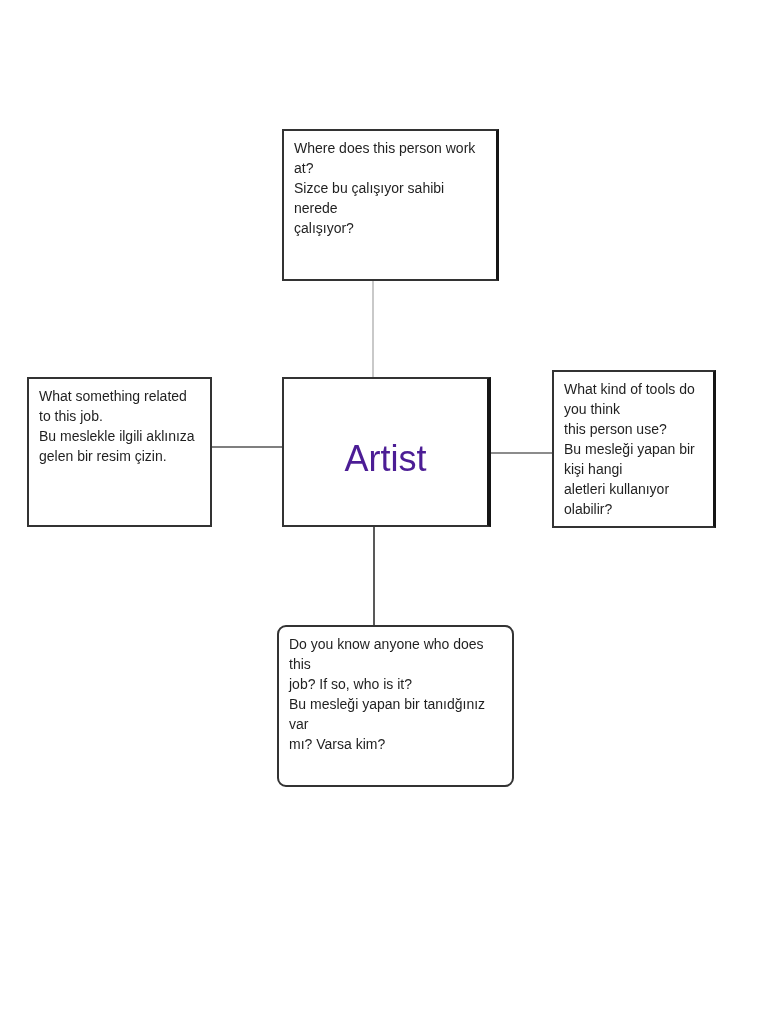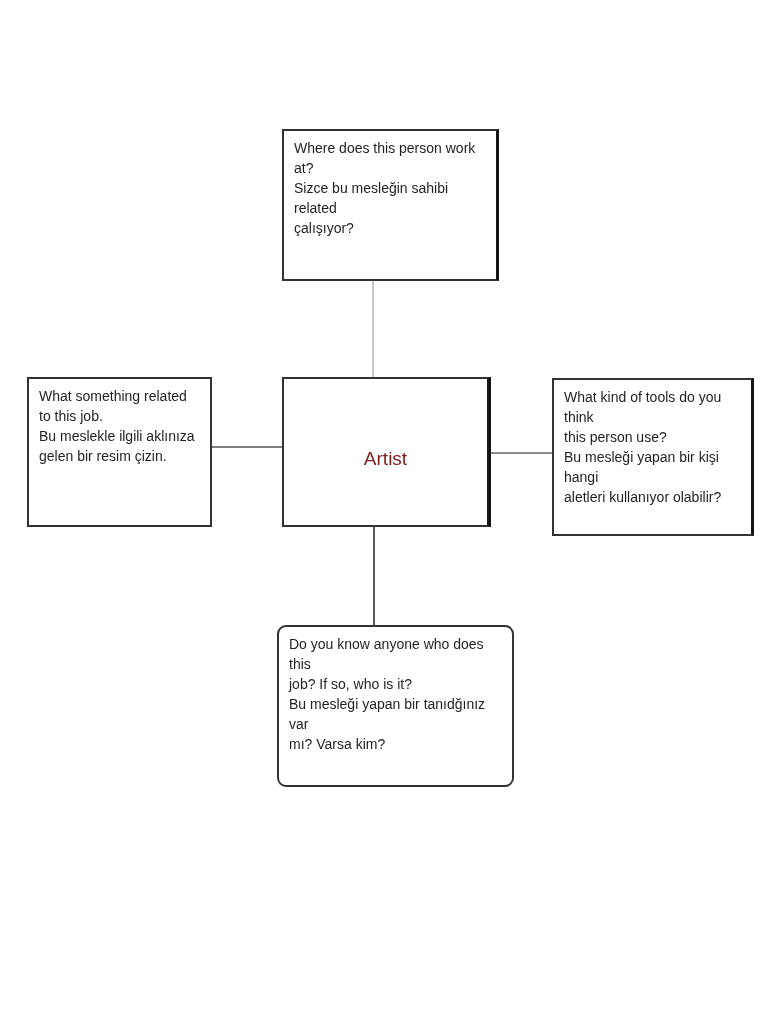--- a/index.html
+++ b/index.html
@@ -31,27 +31,27 @@
   .shadow-right {
     border-right-width: 3px;
     border-right-color: #151515;
   }
   .node-top    { left: 282px; top: 129px; width: 217px; height: 152px; }
   .node-left   { left: 27px;  top: 377px; width: 185px; height: 150px; }
   .node-center { left: 282px; top: 377px; width: 209px; height: 150px;
                  border-right-width: 4px; border-right-color: #151515;
                  display: flex; align-items: center; justify-content: center;
                  padding: 0; }
-  .node-right  { left: 552px; top: 370px; width: 202px; height: 158px; margin-top: 8px; }
+  .node-right  { left: 552px; top: 370px; width: 164px; height: 158px; }
   .node-bottom { left: 277px; top: 625px; width: 237px; height: 162px; border-radius: 9px; }
   .center-label {
-    font-size: 19px;
+    font-size: 36px;
     line-height: 27px;
     padding-top: 12px;
-    color: #7f1d1d;
+    color: #4c1d95;
   }
   .connector {
     position: absolute;
   }
   .conn-top    { left: 372px; top: 281px; width: 2px;  height: 96px; background: #c9c9c9; }
   .conn-bottom { left: 373px; top: 527px; width: 2px;  height: 98px; background: #595959; }
   .conn-left   { left: 211px; top: 446px; width: 71px; height: 2px;  background: #7f7f7f; }
   .conn-right  { left: 491px; top: 452px; width: 61px; height: 2px;  background: #8c8c8c; }
 </style>
 </head>
@@ -59,21 +59,21 @@
 
 <div class="page">
 
   <div class="connector conn-top"></div>
   <div class="connector conn-bottom"></div>
   <div class="connector conn-left"></div>
   <div class="connector conn-right"></div>
 
   <div class="node node-top shadow-right">
     <div class="q">Where does this person work at?</div>
-    <div class="q">Sizce bu mesleğin sahibi related
+    <div class="q">Sizce bu çalışıyor sahibi nerede
 çalışıyor?</div>
   </div>
 
   <div class="node node-left">
     <div class="q">What something related
 to this job.</div>
     <div class="q">Bu meslekle ilgili aklınıza
 gelen bir resim çizin.</div>
   </div>
 

